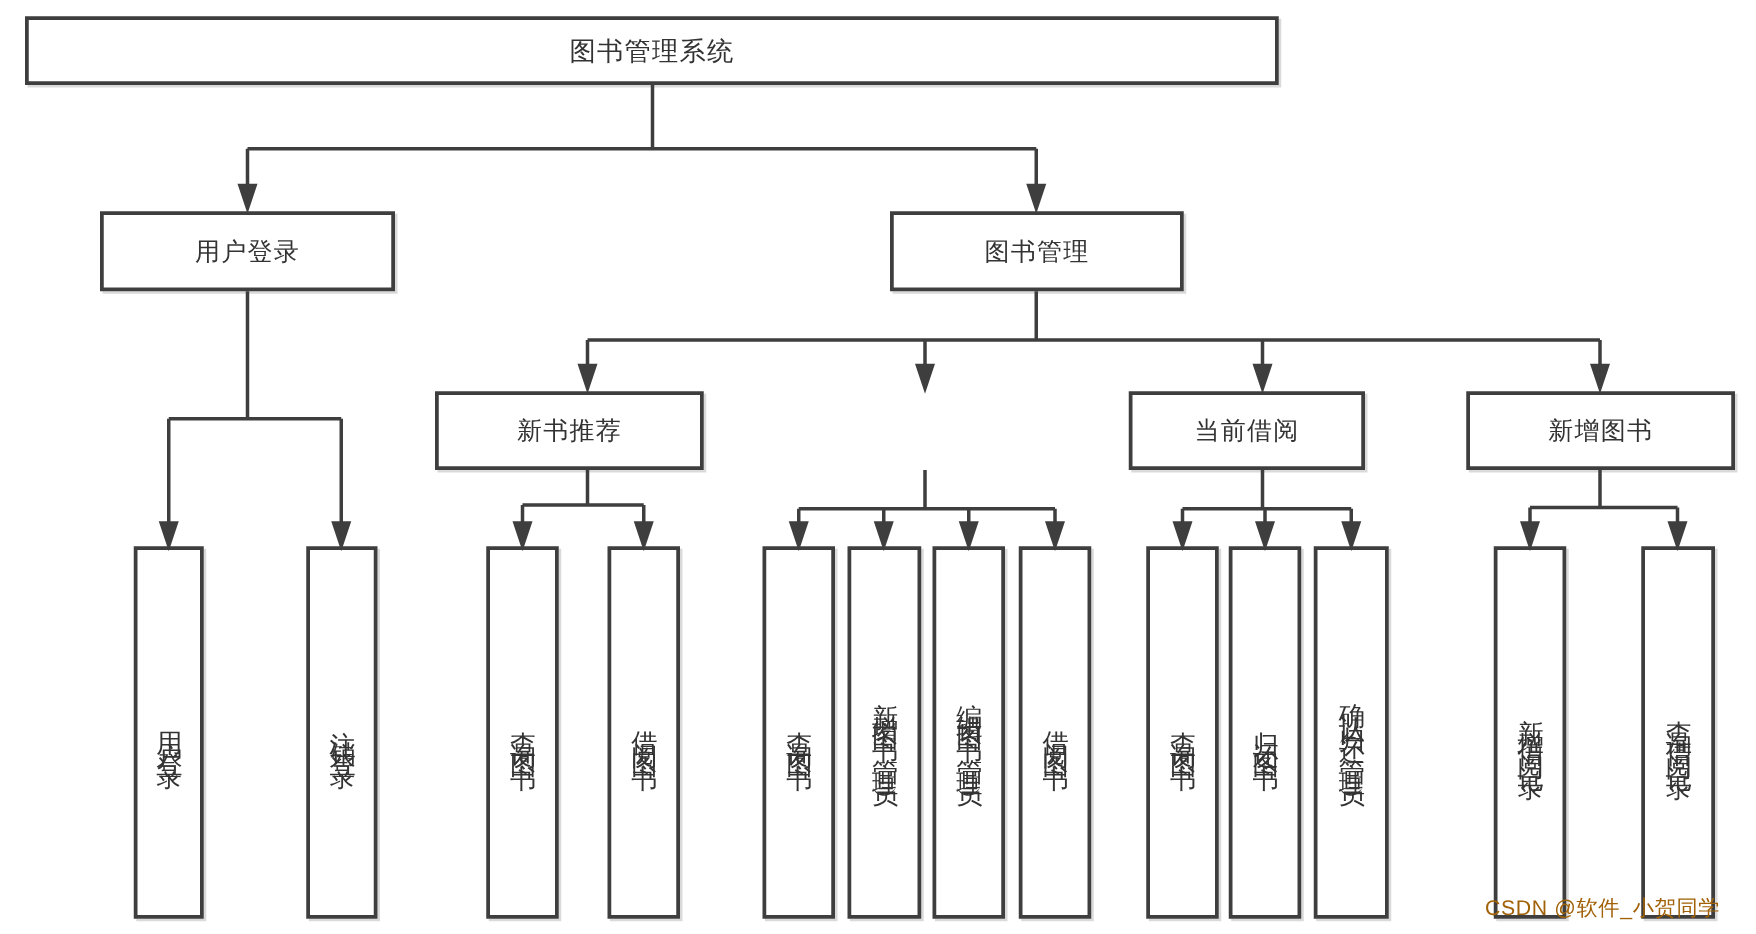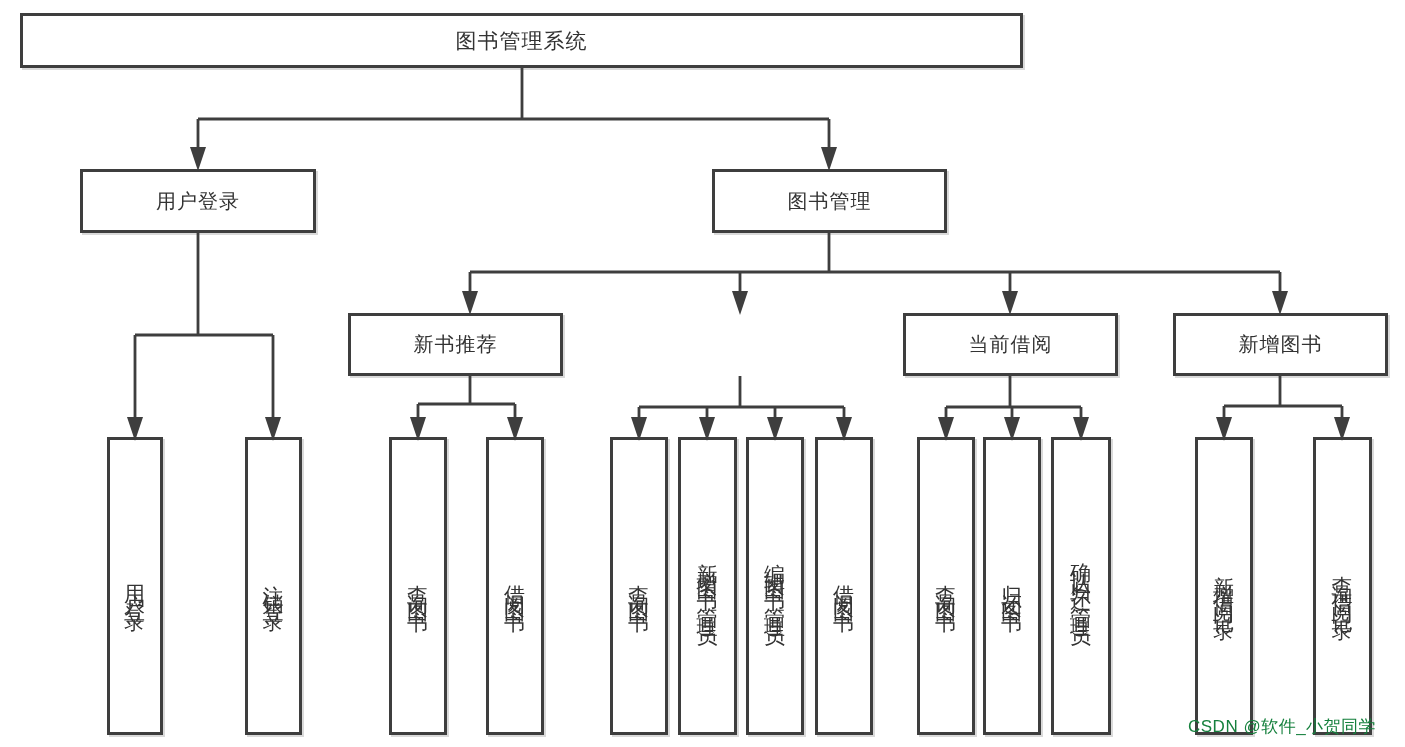--- a/index.html
+++ b/index.html
@@ -37,21 +37,21 @@
   }
   .wires{
     position:absolute;
     left:0;top:0;
     pointer-events:none;
   }
   .watermark{
     position:absolute;
     left:1188px;top:715px;
     font-size:17px;
-    color:#15803d;
+    color:#a16207;
     letter-spacing:0.5px;
     white-space:nowrap;
     text-align:right;
   }
 </style>
 </head>
 <body>
 
 <div class="stage">
 
@@ -62,21 +62,21 @@
   <div class="box" style="left:80px;top:169px;width:236px;height:64px;">
     <span class="hlabel">用户登录</span>
   </div>
   <div class="box" style="left:712px;top:169px;width:235px;height:64px;">
     <span class="hlabel">图书管理</span>
   </div>
 
   <div class="box" style="left:348px;top:313px;width:215px;height:63px;">
     <span class="hlabel">新书推荐</span>
   </div>
-  <div class="box" style="left:903px;top:313px;width:215px;height:63px;">
+  <div class="box" style="left:903px;top:313px;width:189px;height:63px;">
     <span class="hlabel">当前借阅</span>
   </div>
   <div class="box" style="left:1173px;top:313px;width:215px;height:63px;">
     <span class="hlabel">新增图书</span>
   </div>
 
   <div class="box" style="left:107px;top:437px;width:56px;height:298px;">
     <span class="vlabel">用户登录</span>
   </div>
   <div class="box" style="left:245px;top:437px;width:57px;height:298px;">

